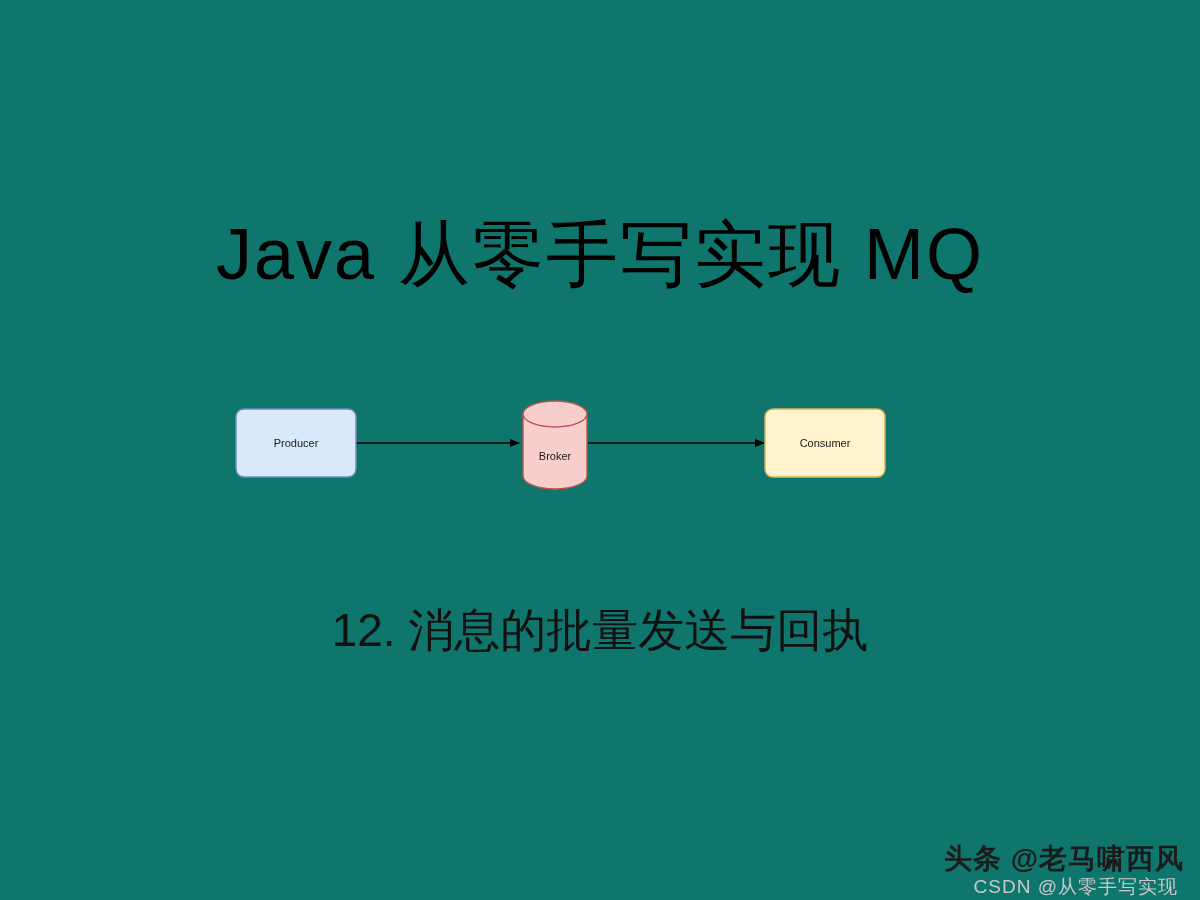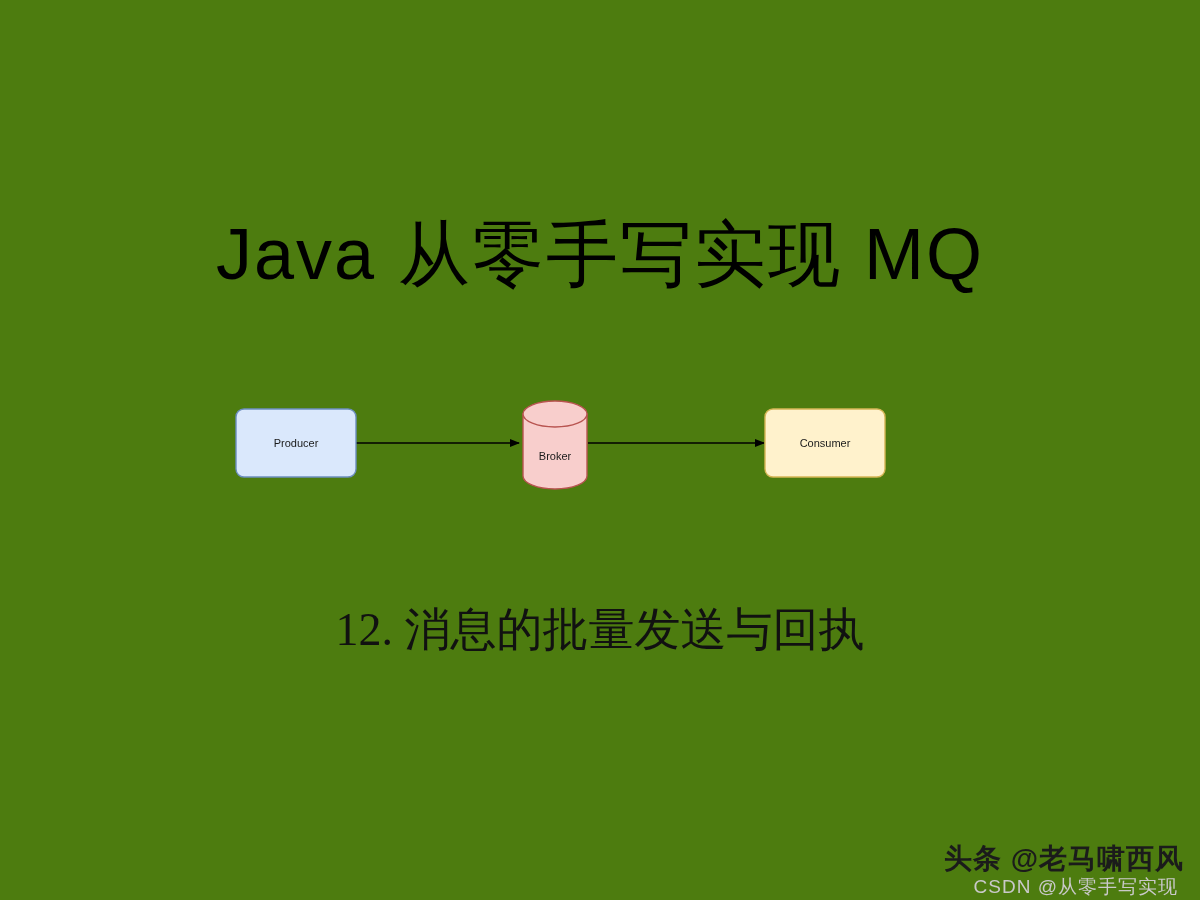--- a/index.html
+++ b/index.html
@@ -13,21 +13,21 @@
     height: 900px;
     position: relative;
     overflow: hidden;
     font-family: "Liberation Sans", "DejaVu Sans", sans-serif;
     color: #000000;
   }
 
   .slide {
     position: absolute;
     inset: 0;
-    background: #4d7c0f;
+    background: #0f766e;
   }
 
   
   .title {
     position: absolute;
     left: 0;
     right: 0;
     top: 218px;
     text-align: center;
     font-size: 72px;
@@ -60,21 +60,20 @@
     position: absolute;
     left: 0;
     right: 0;
     top: 605px;
     text-align: center;
     font-size: 46px;
     line-height: 1.1;
     font-weight: 400;
     color: #111111;
     white-space: pre;
-    font-family: Liberation Serif, serif;
   }
 
   
   .watermark-main {
     position: absolute;
     right: 16px;
     top: 840px;
     font-size: 28px;
     font-weight: 700;
     color: #1b1b1b;

